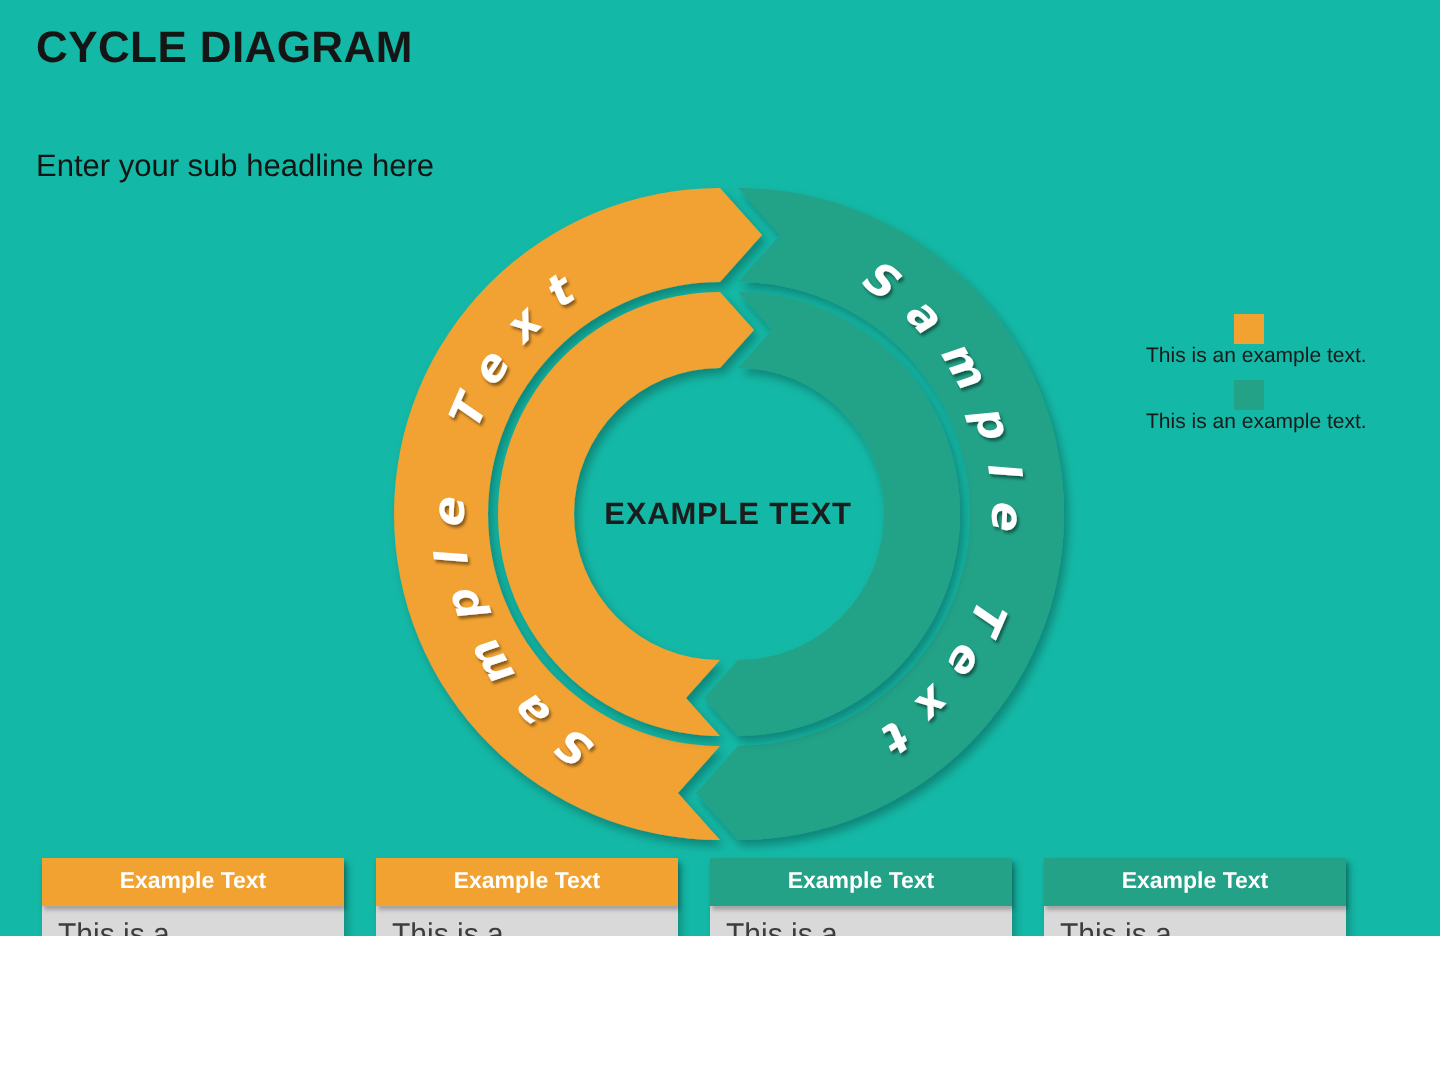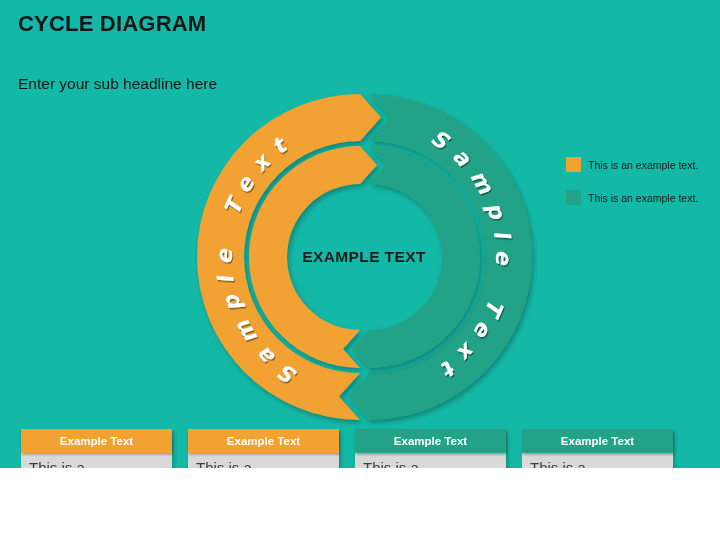--- a/index.html
+++ b/index.html
@@ -10,21 +10,21 @@
   .slide-title {
     position:absolute; left:18px; top:11px;
     font-size:22px; font-weight:700; color:#151515; letter-spacing:0.2px;
   }
   .slide-subtitle {
     position:absolute; left:18px; top:45px;
     font-size:15.5px; font-weight:400; color:#141414;margin-top:30px;
   }
   .diagram-svg { position:absolute; left:0; top:0; }
   .legend { position:absolute; left:566px; top:157px; width:150px; }
-  .legend-row { position:absolute; left:0; display:flex; align-items:center; }
+  .legend-row { position:absolute; left:0; display:flex; align-items:center;flex-direction:column; }
   .legend-row.r0 { top:0; }
   .legend-row.r1 { top:33px; }
   .legend-swatch { width:15px; height:15px; flex:0 0 15px; }
   .legend-label { margin-left:7px; font-size:10.5px; color:#1a1a1a; white-space:nowrap; }
   .card {
     position:absolute; top:429px; width:151px; height:96px;
     background:#d9d9d9; box-shadow:2px 3px 4px rgba(0,0,0,0.22);
   }
   .card.c0 { left:21px; }
   .card.c1 { left:188px; }

